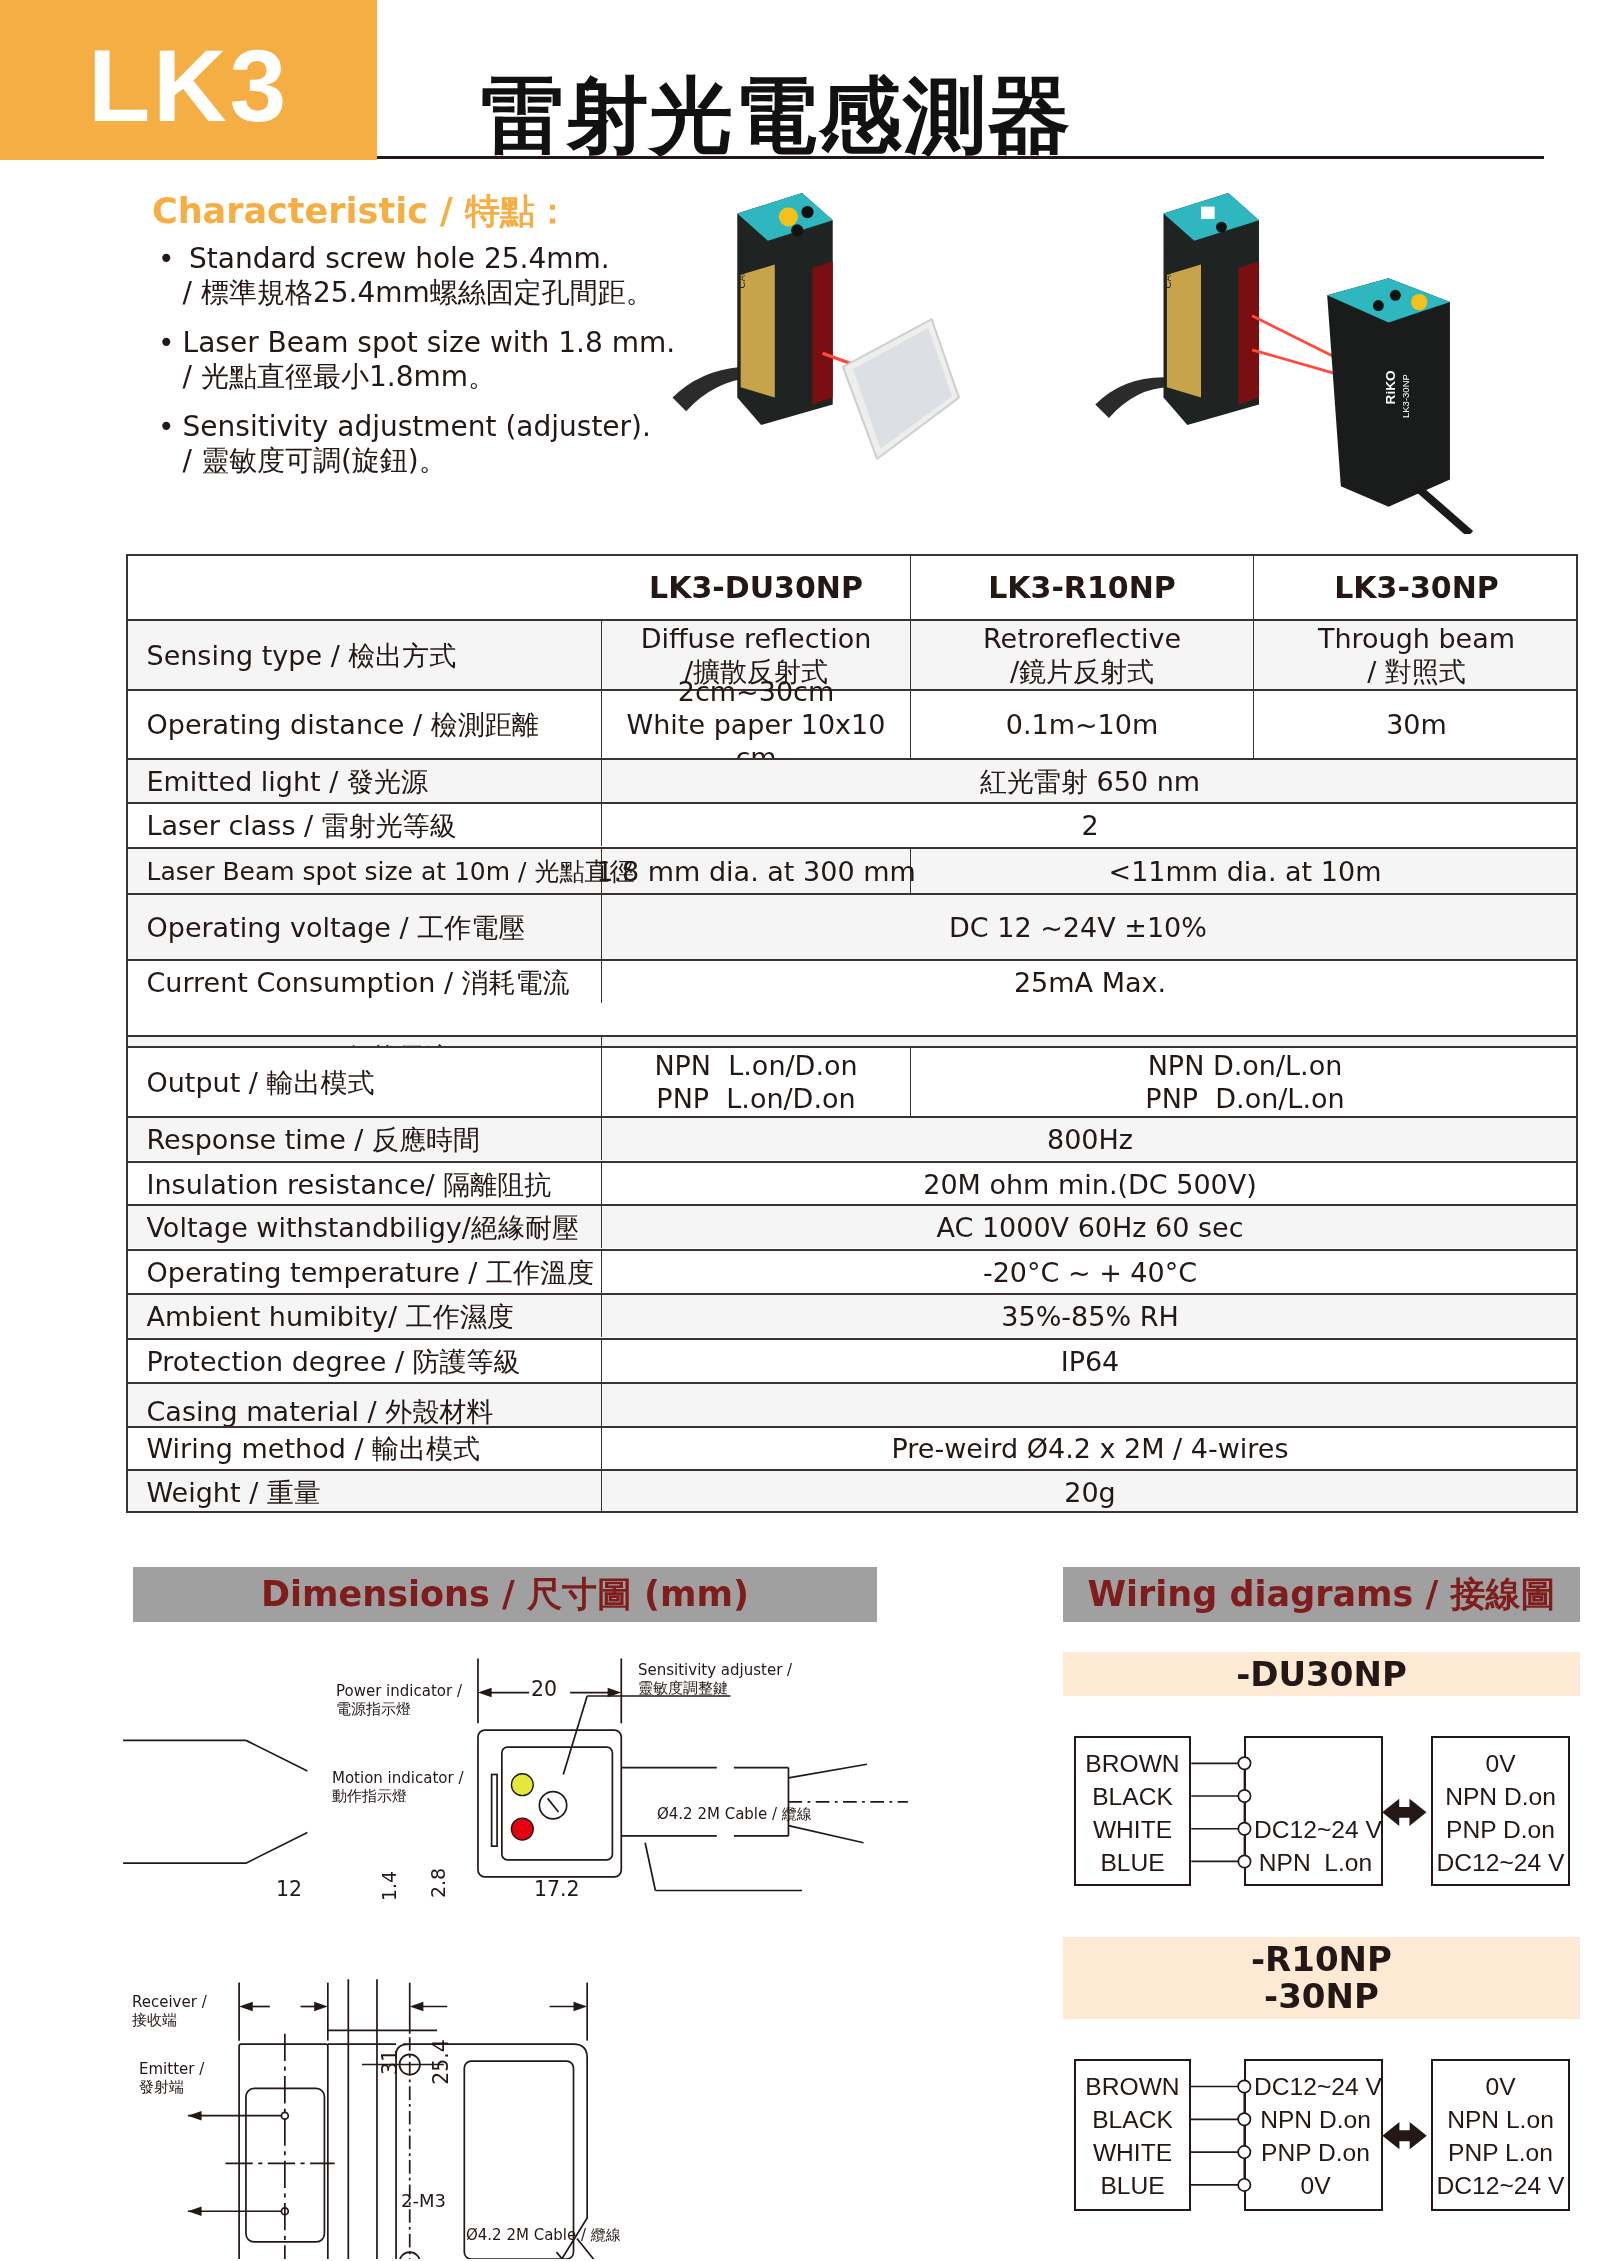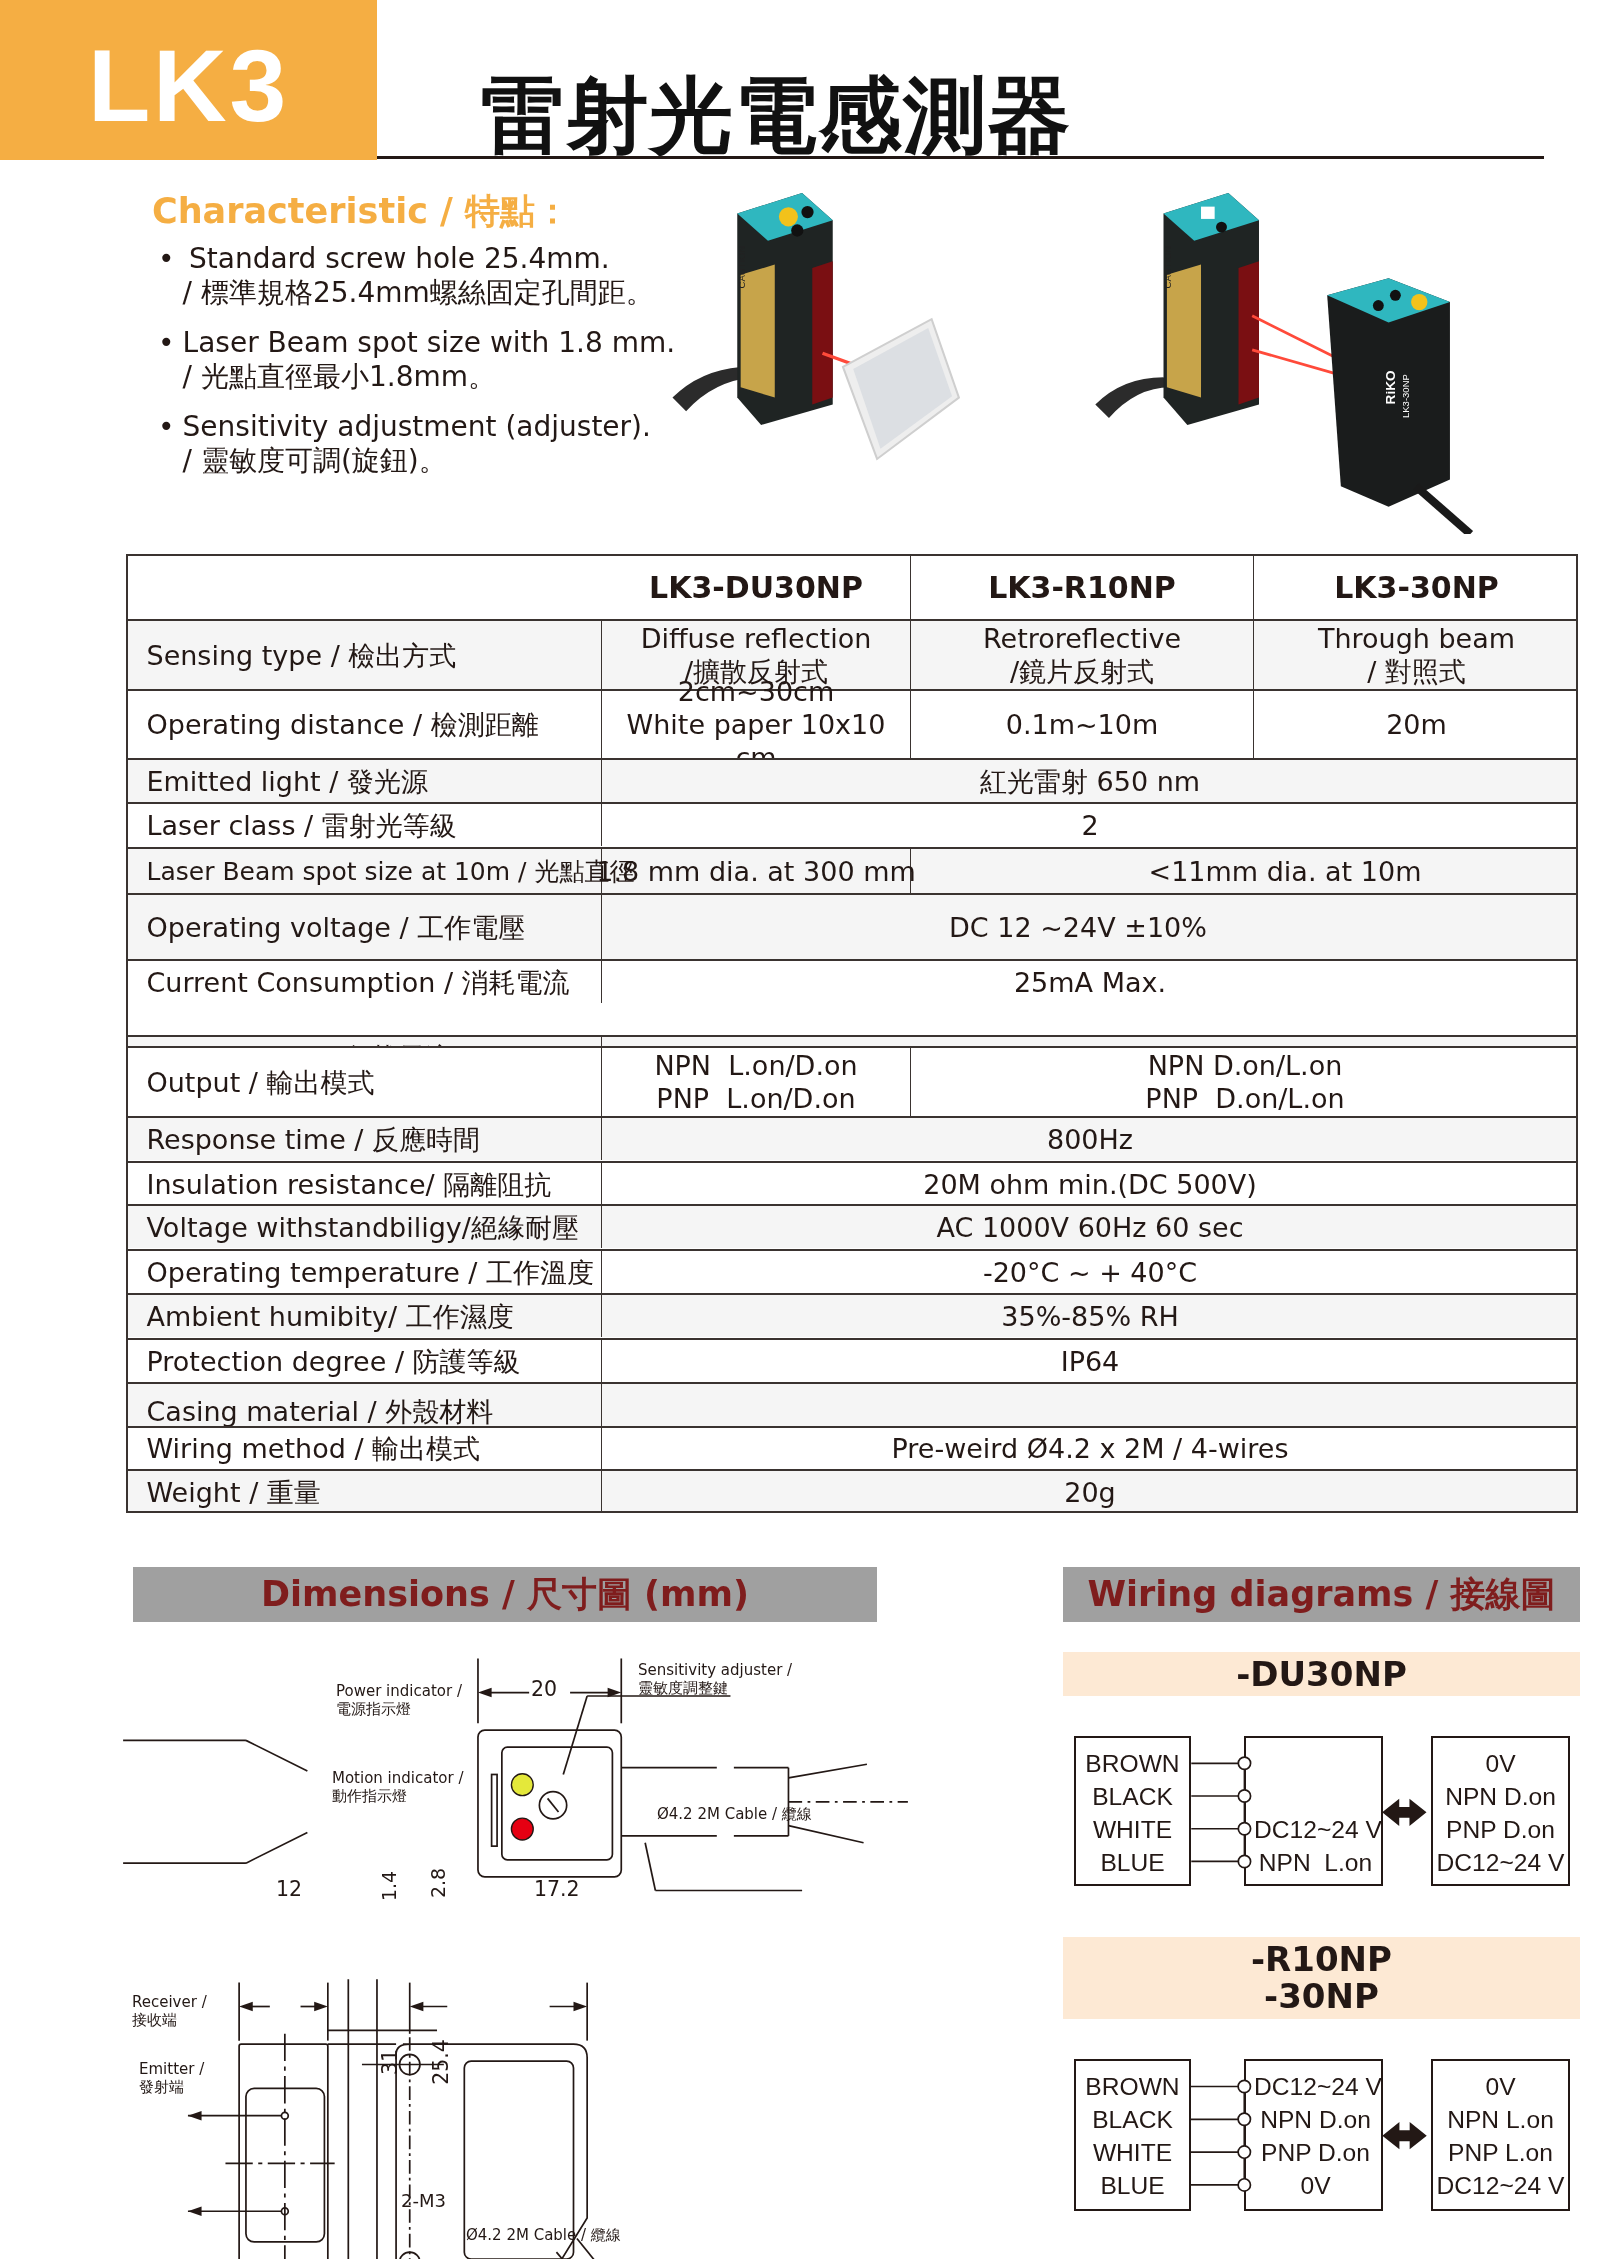--- a/index.html
+++ b/index.html
@@ -141,37 +141,37 @@
 /鏡片反射式</div>
     <div class="cell val" style="left:1128px;width:325px;white-space:pre-line;">Through beam
 / 對照式</div>
   </div>
 
   <div class="row white" style="top:135px;height:69px;">
     <div class="cell label">Operating distance / 檢測距離</div>
     <div class="cell val" style="left:476px;width:309px;white-space:pre-line;">2cm~30cm
 White paper 10x10 cm</div>
     <div class="cell val" style="left:785px;width:343px;">0.1m~10m</div>
-    <div class="cell val" style="left:1128px;width:325px;">20m</div>
+    <div class="cell val" style="left:1128px;width:325px;">30m</div>
   </div>
 
   <div class="row gray" style="top:204px;height:44px;">
     <div class="cell label">Emitted light / 發光源</div>
     <div class="cell val" style="left:476px;width:976px;">紅光雷射 650 nm</div>
   </div>
 
   <div class="row white" style="top:248px;height:44px;">
     <div class="cell label">Laser class / 雷射光等級</div>
     <div class="cell val" style="left:476px;width:976px;">2</div>
   </div>
 
   <div class="row gray" style="top:293px;height:46px;">
     <div class="cell label" style="font-size:25px;">Laser Beam spot size at 10m / 光點直徑</div>
     <div class="cell val" style="left:476px;width:309px;font-size:27px;">1.8 mm dia. at 300 mm</div>
-    <div class="cell val" style="left:825px;width:668px;">&lt;11mm dia. at 10m</div>
+    <div class="cell val" style="left:785px;width:668px;">&lt;11mm dia. at 10m</div>
   </div>
 
   <div class="row gray" style="top:339px;height:66px;">
     <div class="cell label">Operating voltage / 工作電壓</div>
     <div class="cell val" style="left:464px;width:976px;">DC 12 ~24V ±10%</div>
   </div>
 
   <div class="row white" style="top:405px;height:44px;">
     <div class="cell label">Current Consumption / 消耗電流</div>
     <div class="cell val" style="left:476px;width:976px;">25mA Max.</div>

